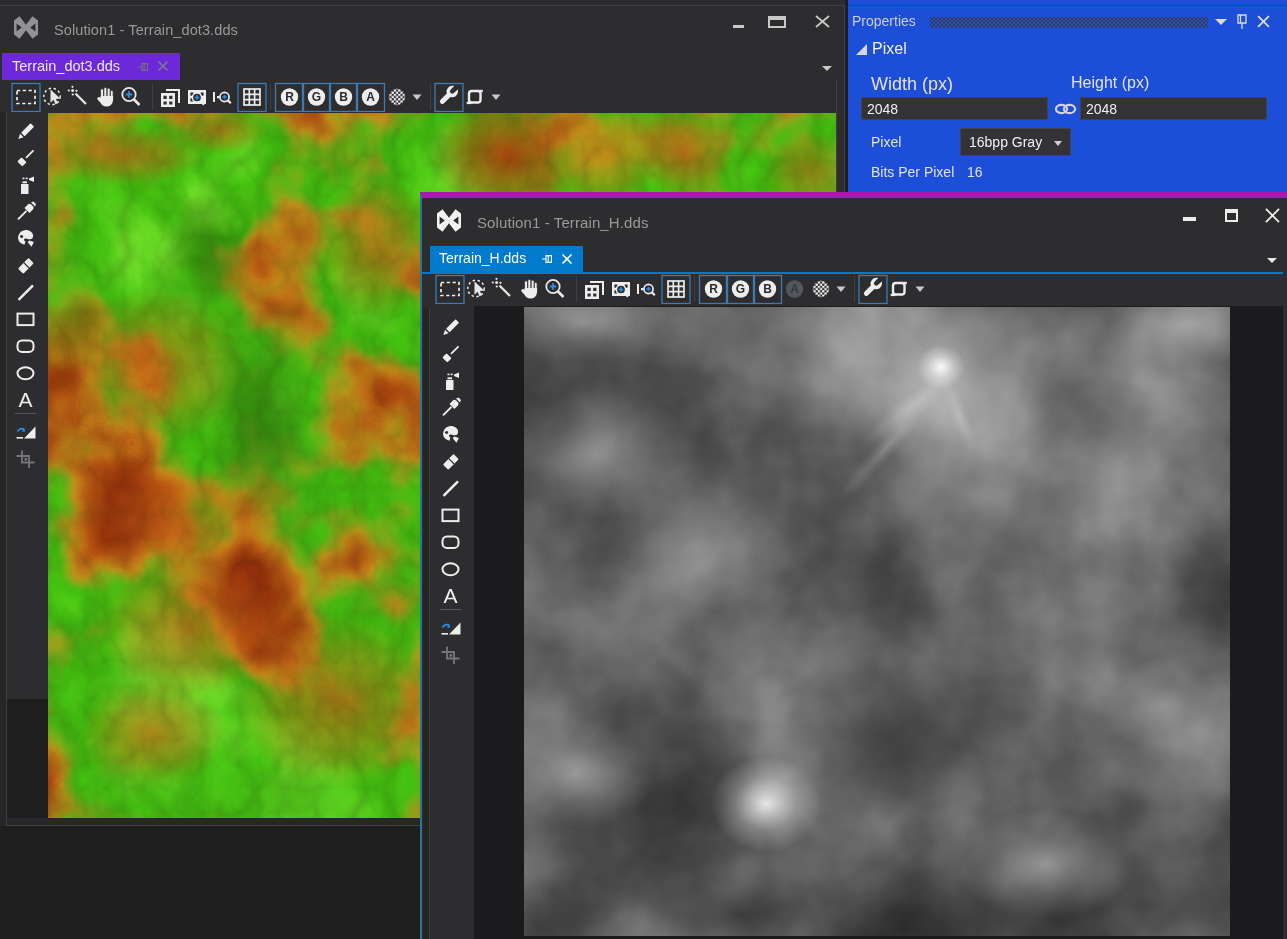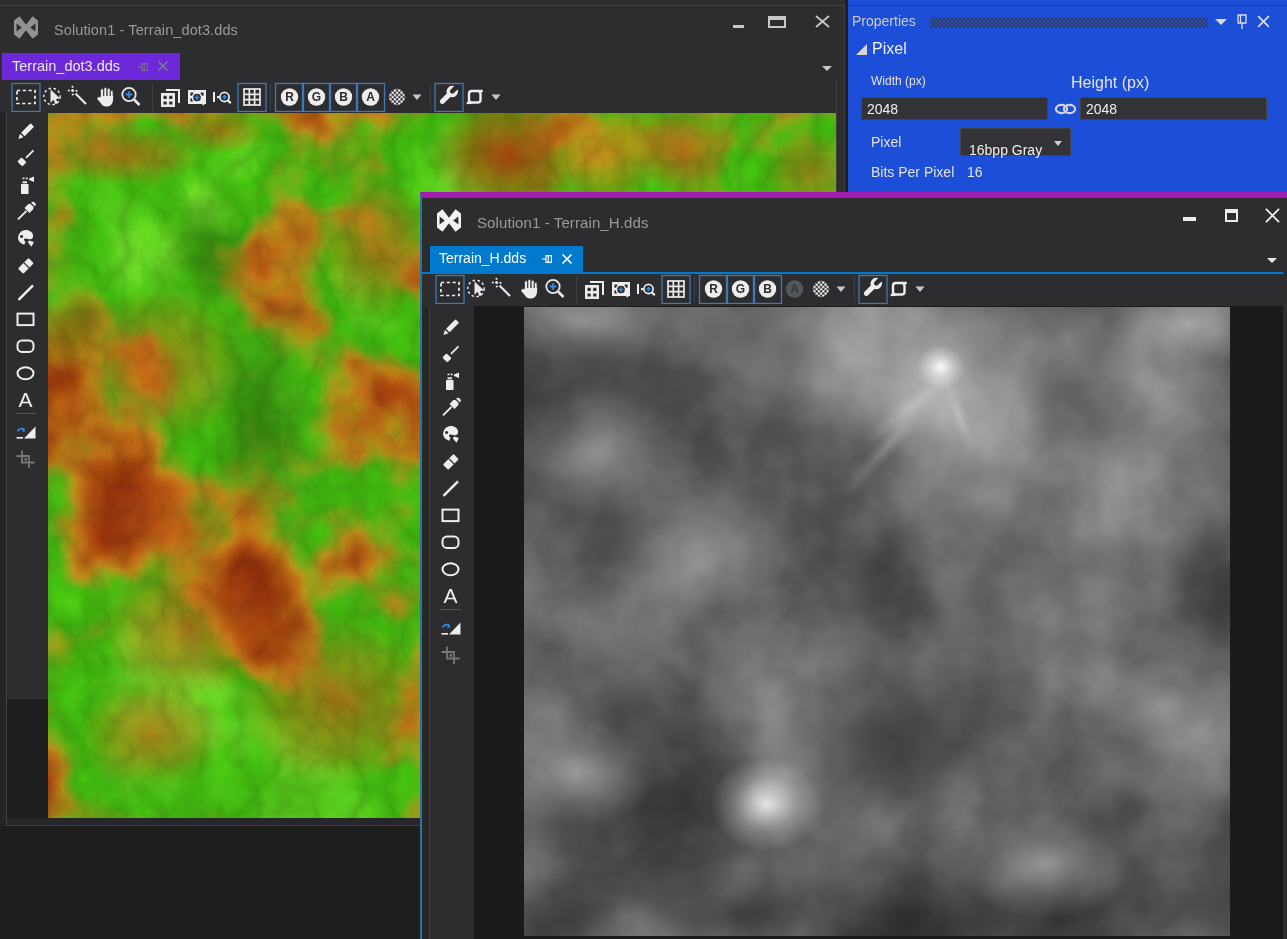--- a/index.html
+++ b/index.html
@@ -312,37 +312,37 @@
       <path fill="none" stroke="#dcdcdc" stroke-width="1.3" d="M2,1 L10,1 L10,9 L2,9 Z M4.5,1 L4.5,9 M6,9 L6,15"></path>
     </svg>
   <svg class="abs" style="left:409px;top:15px" width="13" height="13" viewBox="0 0 12 12">
       <path stroke="#dcdcdc" stroke-width="1.6" d="M1,1 L11,11 M11,1 L1,11"></path>
     </svg>
 
   <svg class="abs" style="left:8px;top:44px" width="11" height="11" viewBox="0 0 10 10">
       <path fill="#d8d8d8" d="M0,10 L10,10 L10,0 Z"></path>
     </svg>
   <div class="abs" style="left:24px;top:40px;color:#f0f0f0;font-size:16px">Pixel</div>
-  <div class="abs" style="left:23px;top:74px;color:#e2e2e2;font-size:12px">Width (px)</div>
+  <div class="abs" style="left:23px;top:74px;color:#e2e2e2;font-size:18px">Width (px)</div>
   <div class="abs" style="left:223px;top:74px;color:#e2e2e2;font-size:16px">Height (px)</div>
   <div class="abs" style="left:13px;top:97px;width:187px;height:23px;background:#333337;border:1px solid #434348;box-sizing:border-box;color:#f0f0f0;font-size:14px">
       <span style="position:absolute;left:5px;top:3px">2048</span>
     </div>
   <div class="abs" style="left:232px;top:97px;width:187px;height:23px;background:#333337;border:1px solid #434348;box-sizing:border-box;color:#f0f0f0;font-size:14px">
       <span style="position:absolute;left:5px;top:3px">2048</span>
     </div>
   <svg class="abs" style="left:206px;top:103px" width="23" height="12" viewBox="0 0 23 12">
       <g fill="none" stroke="#d4d4d4" stroke-width="2.2">
         <ellipse cx="7.5" cy="6" rx="5.6" ry="4.2"></ellipse>
         <ellipse cx="15.5" cy="6" rx="5.6" ry="4.2"></ellipse>
       </g>
     </svg>
   <div class="abs" style="left:23px;top:134px;color:#e2e2e2;font-size:14px">Pixel</div>
   <div class="abs" style="left:112px;top:128px;width:111px;height:28px;background:#333337;border:1px solid #434348;box-sizing:border-box">
-    <span style="position:absolute;left:8px;top:13px;color:#f0f0f0;font-size:14px">16bpp Gray</span>
+    <span style="position:absolute;left:8px;top:5px;color:#f0f0f0;font-size:14px">16bpp Gray</span>
     <div class="dd" style="left:93px;top:12px;border-top-color:#d0d0d0;border-left-width:4.5px;border-right-width:4.5px"></div>
   </div>
   <div class="abs" style="left:23px;top:164px;color:#e2e2e2;font-size:14px">Bits Per Pixel</div>
   <div class="abs" style="left:119px;top:164px;color:#e2e2e2;font-size:14px">16</div>
 </div>
 
 <div class="abs" style="left:420px;top:192px;width:869px;height:747px;background:#2d2d30;border-left:2px solid #2a7795;border-top:6px solid #a21caf;box-sizing:border-box">
 
   <svg class="abs" style="left:15px;top:10px" width="24" height="25" viewBox="0 0 24 24">
       <path fill="#f2f2f2" fill-rule="evenodd" d="M0,5 L5.5,0.8 L12,9.2 L18.5,0.8 L24,5 L24,19 L18.5,23.2 L12,14.8 L5.5,23.2 L0,19 Z M2.6,8 L7.8,12 L2.6,16 Z M21.4,8 L16.2,12 L21.4,16 Z"></path>

